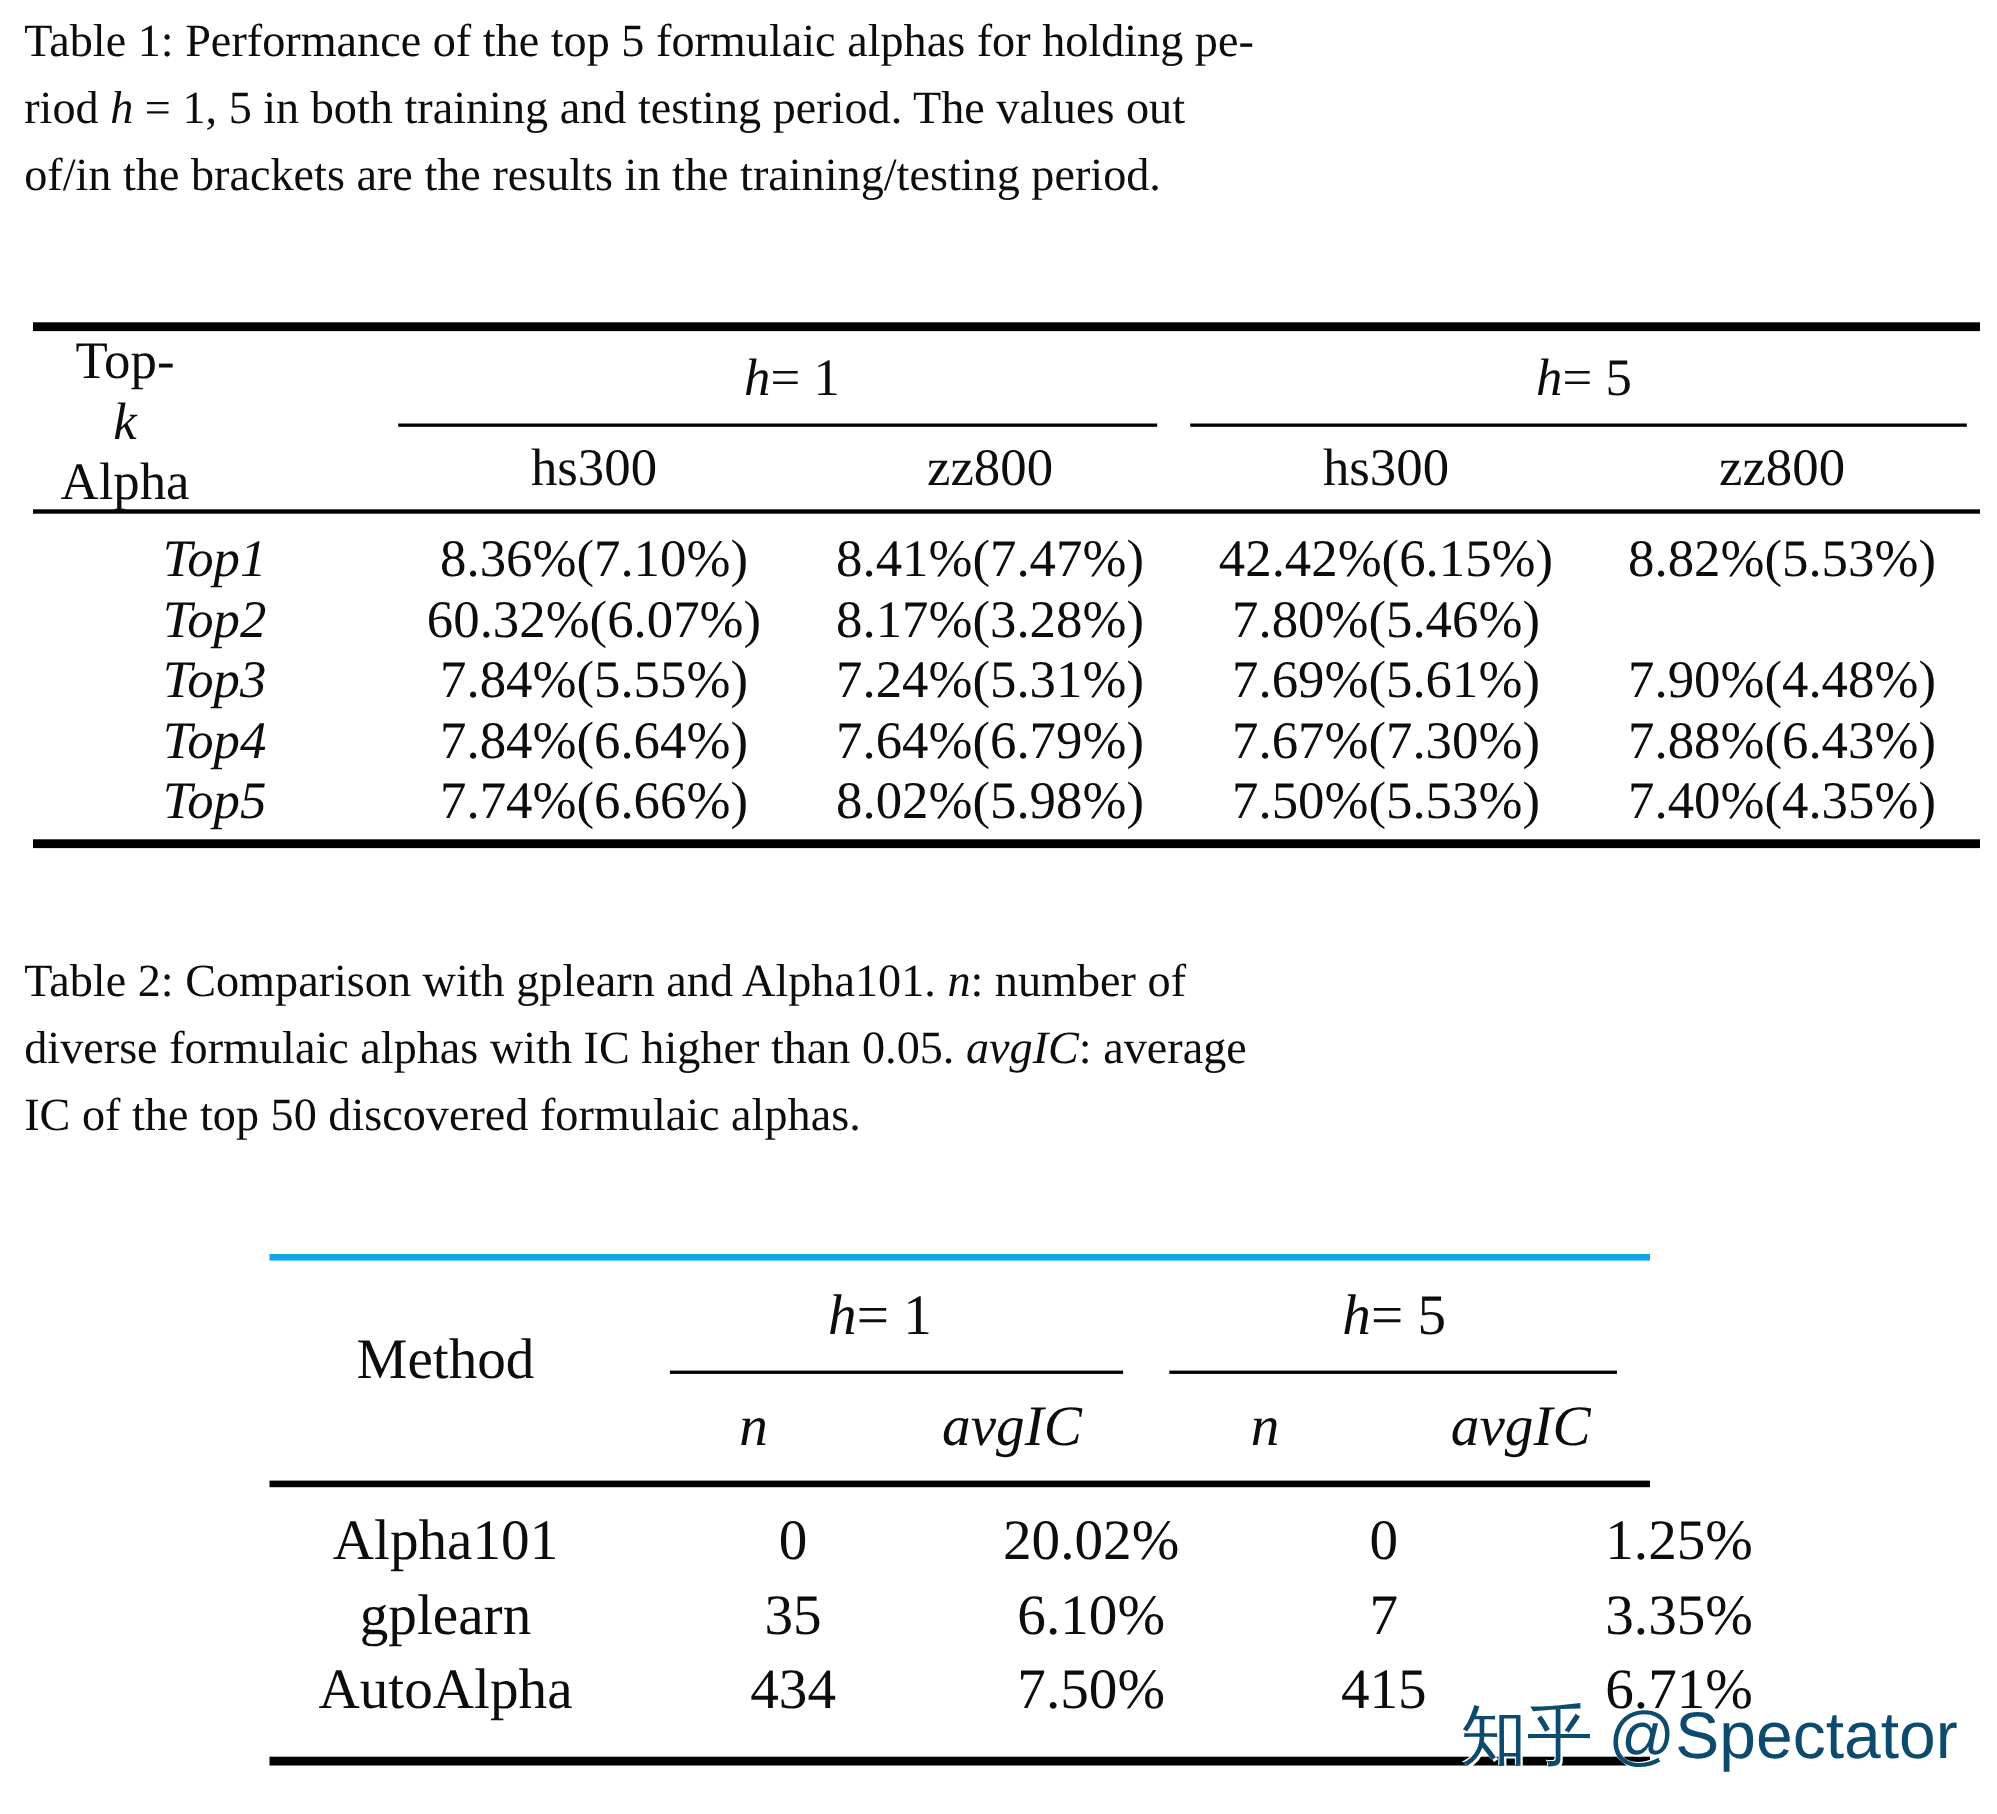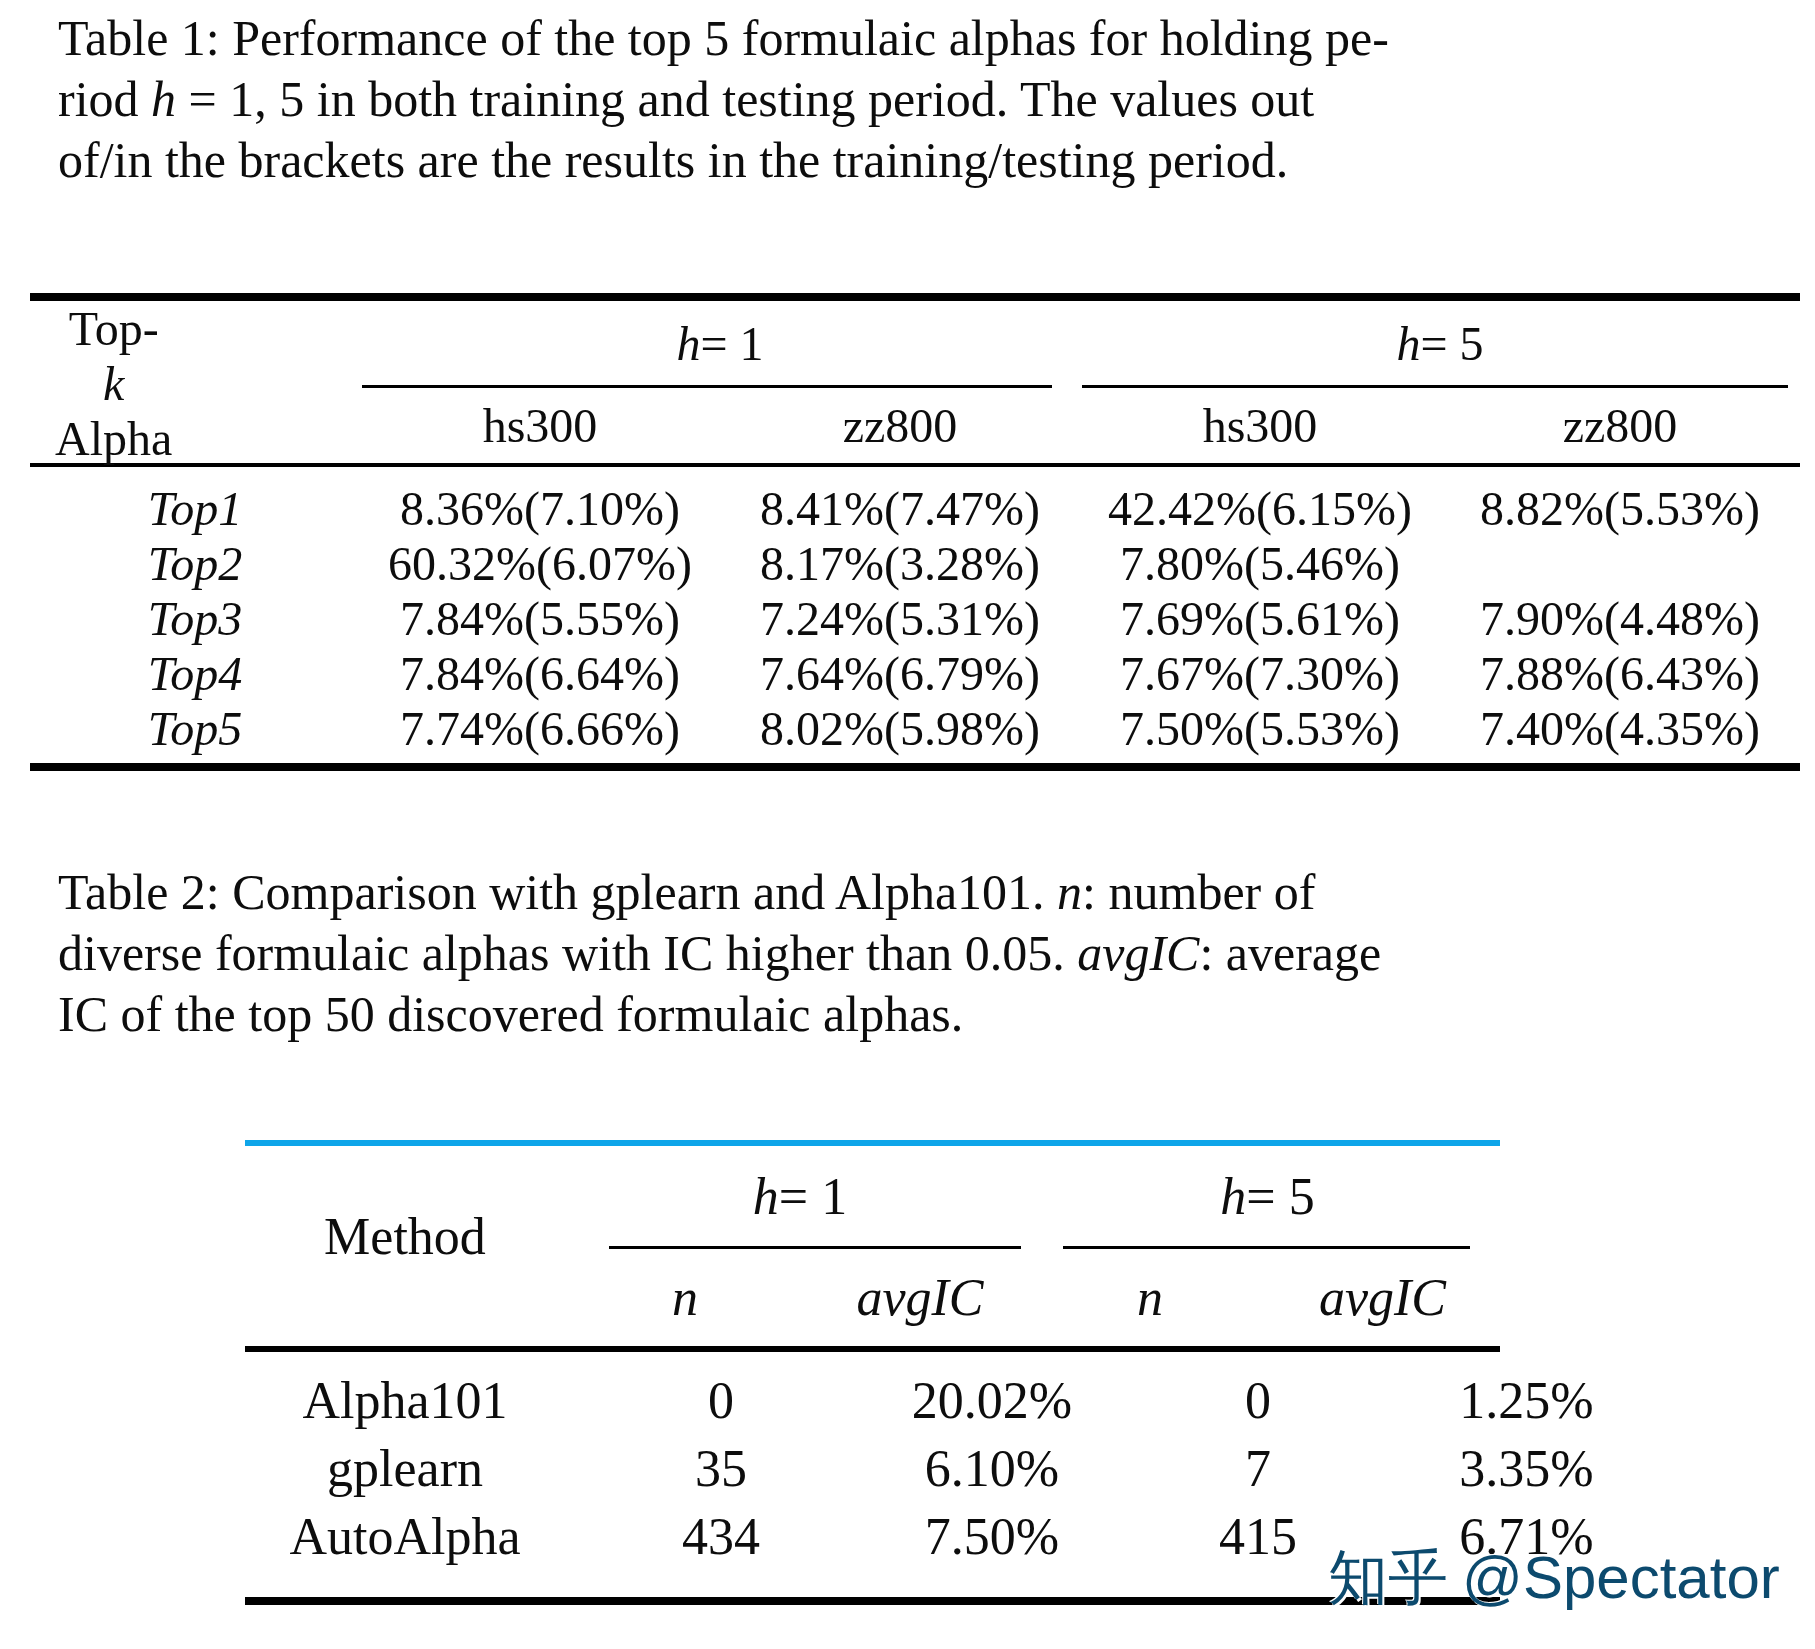--- a/index.html
+++ b/index.html
@@ -11,25 +11,24 @@
     width: 1815px; height: 1649px;
     overflow: hidden;
     font-family: "Liberation Serif", serif;
     color: #0d0d0d;
   }
 
   
   .caption {
     position: absolute;
     left: 22px;
-    font-size: 50px;
+    font-size: 42px;
     line-height: 61px;
     white-space: nowrap;
     letter-spacing: 0px;
-    margin-left: 36px;
   }
   #caption-table1 { top: 8px; }
   #caption-table2 { top: 862px; }
   .mvar { font-style: italic; }
 
   
   .rule { background: #000; position: absolute; }
 
   
   #table1 {

